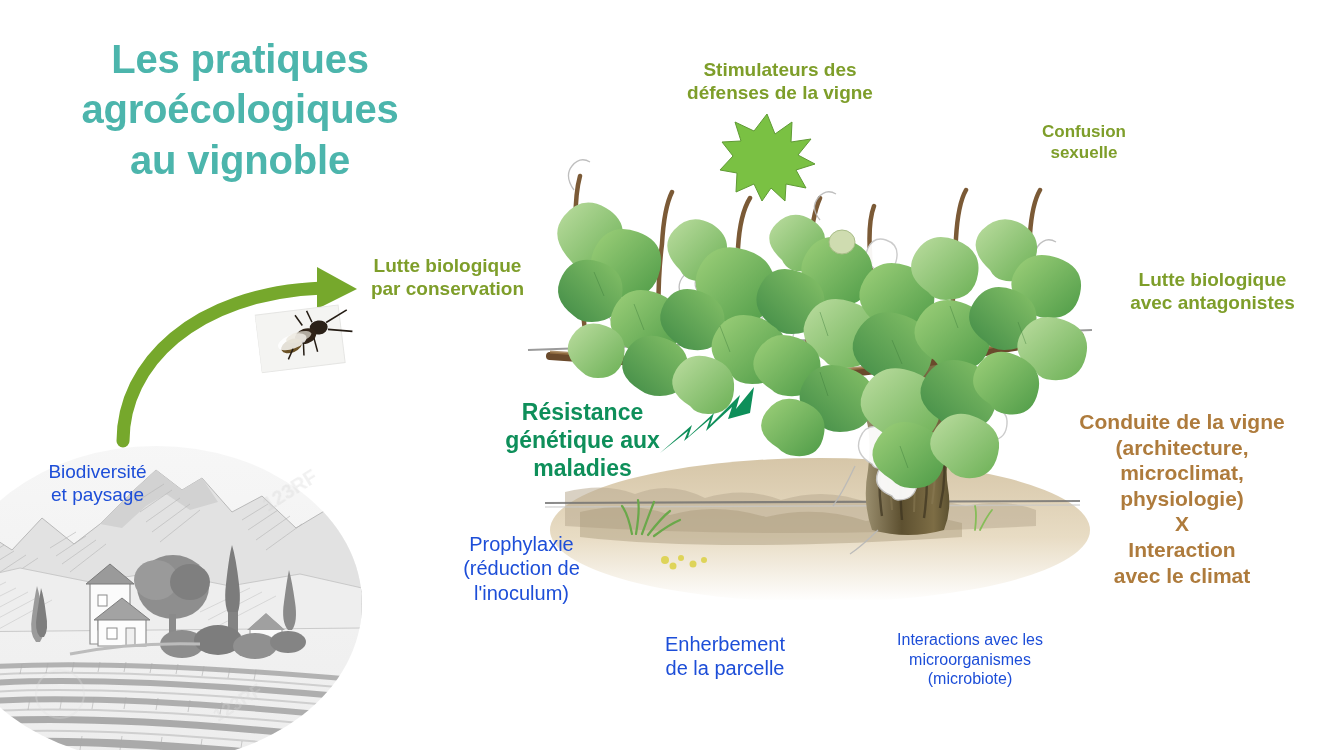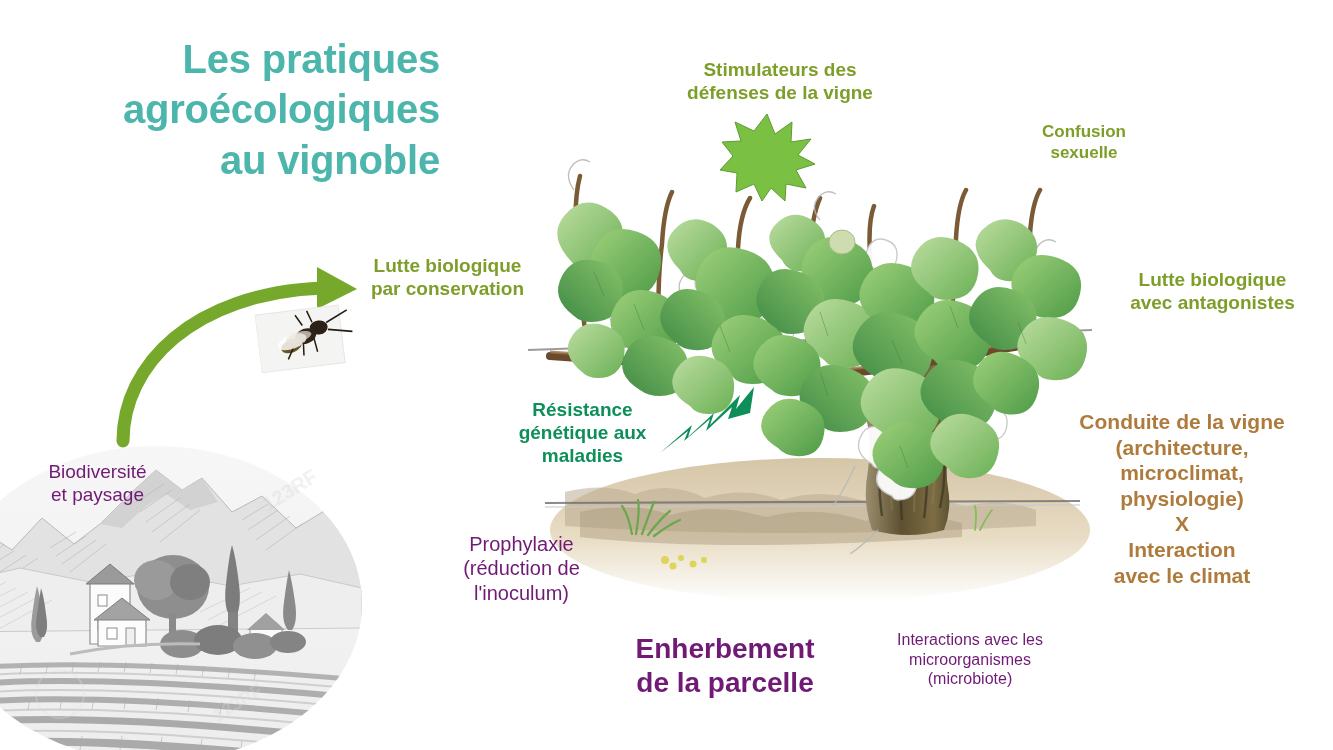--- a/index.html
+++ b/index.html
@@ -21,50 +21,50 @@
     height: 750px;
     background: #ffffff;
   }
 
   
   .title {
     position: absolute;
     left: 40px;
     top: 34px;
     width: 400px;
-    text-align: right;
+    text-align: center;
     color: #4CB5AC;
     font-size: 40px;
     line-height: 1.26;
     font-weight: 700;
     letter-spacing: -0.2px;
     white-space: pre-line;
   }
 
   
   .label {
     position: absolute;
     text-align: center;
     font-weight: 700;
     line-height: 1.22;
     white-space: pre-line;
   }
   .lab-olive  { color: #7E9E2A; }
   .lab-teal   { color: #0E8F5A; }
   .lab-brown  { color: #AE7B3C; }
-  .lab-gray-thin { color: #701a75; font-weight: 400; }
+  .lab-gray-thin { color: #1d4ed8; font-weight: 400; }
 
   .l-stimulateurs { left: 640px; top: 58px;  width: 280px; font-size: 19px; }
   .l-confusion    { left: 1000px; top: 122px; width: 168px; font-size: 17px; }
   .l-lutte-anta   { left: 1110px; top: 268px; width: 205px; font-size: 19px; }
   .l-conduite     { left: 1063px; top: 409px; width: 238px; font-size: 21px; }
   .l-lutte-conserv{ left: 350px;  top: 254px; width: 195px; font-size: 19px; }
-  .l-resistance   { left: 505px;  top: 398px; width: 155px; font-size: 19px; }
+  .l-resistance   { left: 505px;  top: 398px; width: 155px; font-size: 23px; }
   .l-prophylaxie  { left: 424px;  top: 532px; width: 195px; font-size: 20px; font-weight: 400; }
-  .l-enherbement  { left: 630px;  top: 632px; width: 190px; font-size: 28px; font-weight: 700; }
+  .l-enherbement  { left: 630px;  top: 632px; width: 190px; font-size: 20px; font-weight: 400; }
   .l-interactions { left: 845px;  top: 630px; width: 250px; font-size: 16px; font-weight: 400; }
   .l-biodiversite { left: 15px;   top: 460px; width: 165px; font-size: 19px; font-weight: 400; z-index: 12; }
 
   
   .vine {
     position: absolute;
     left: 520px;
     top: 60px;
     width: 580px;
     height: 540px;

